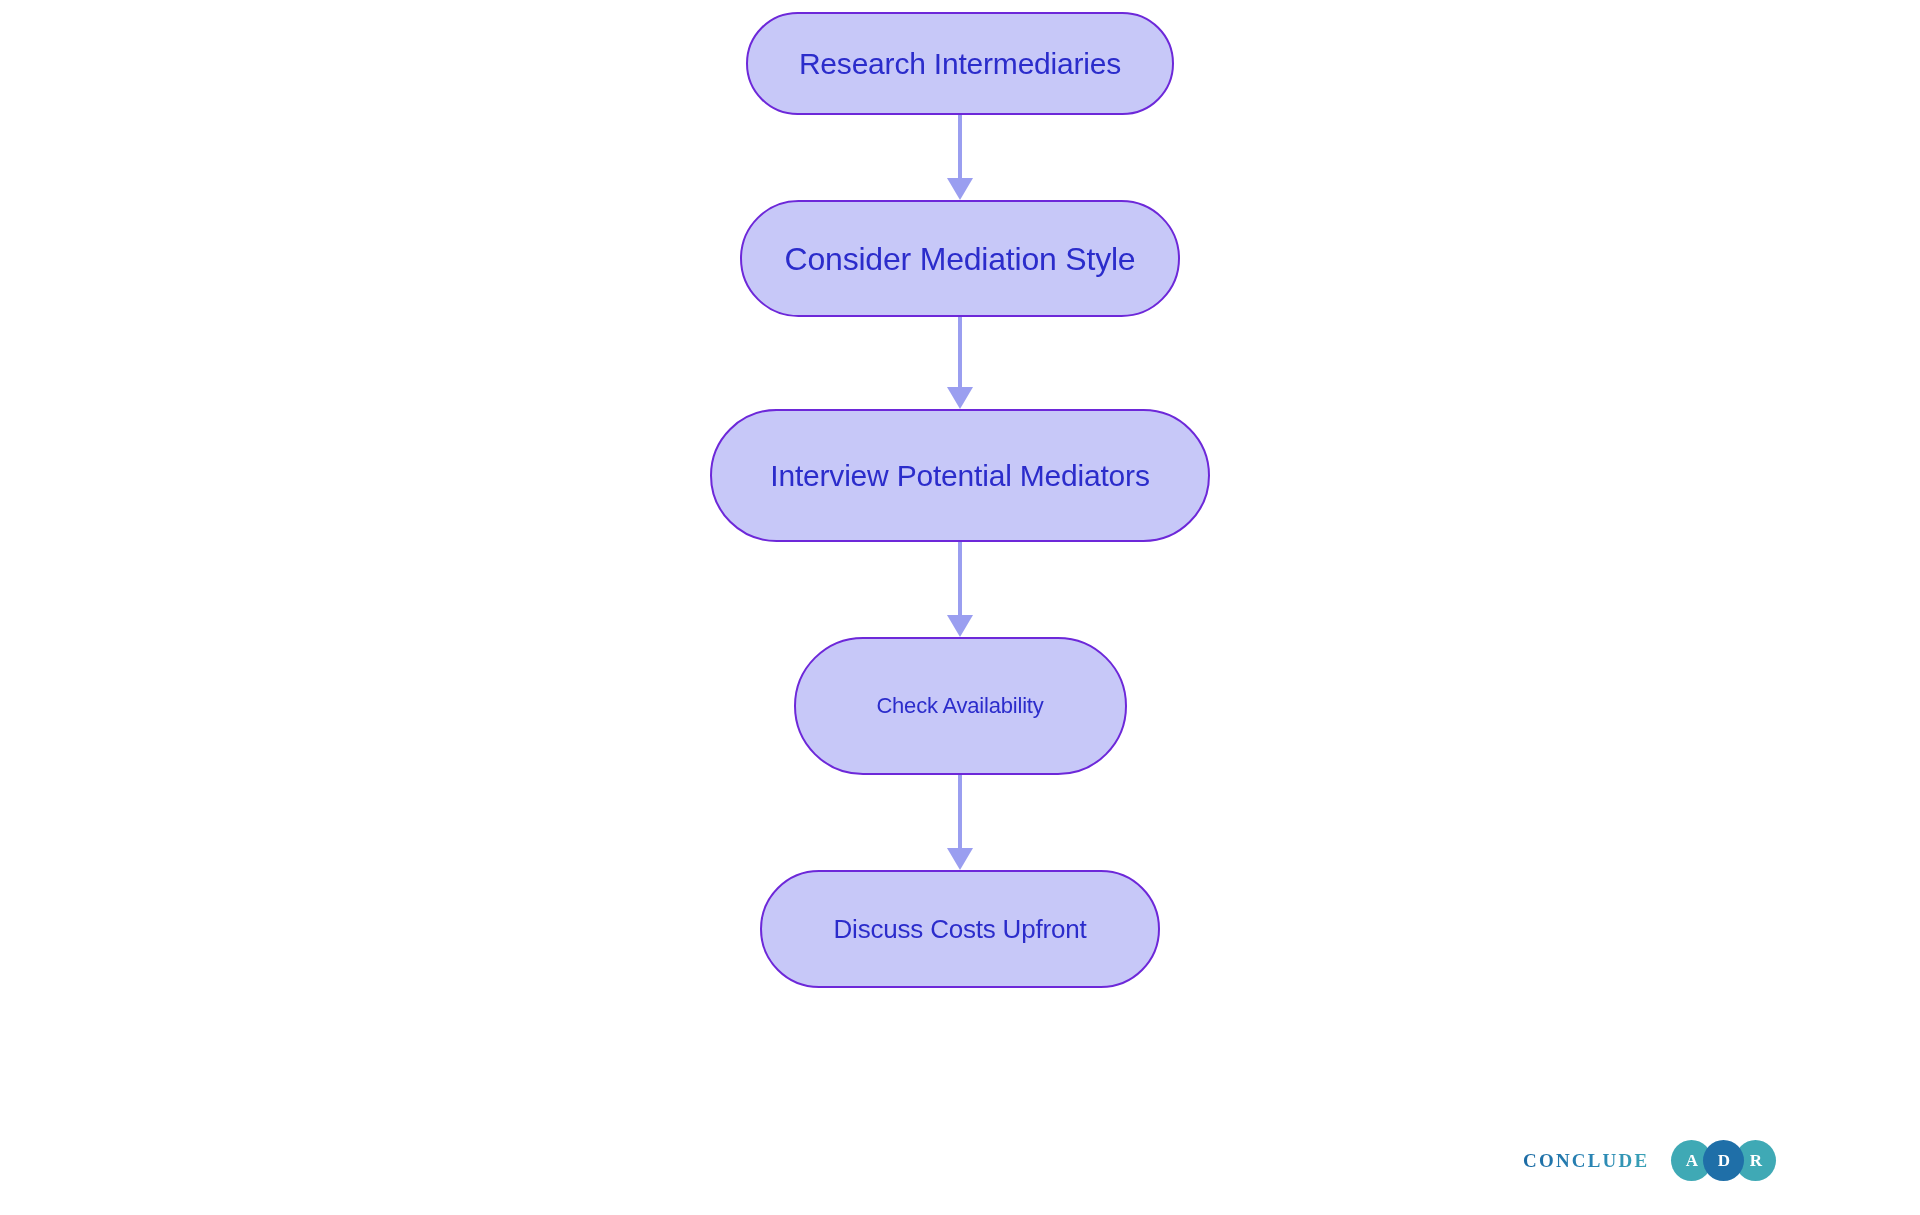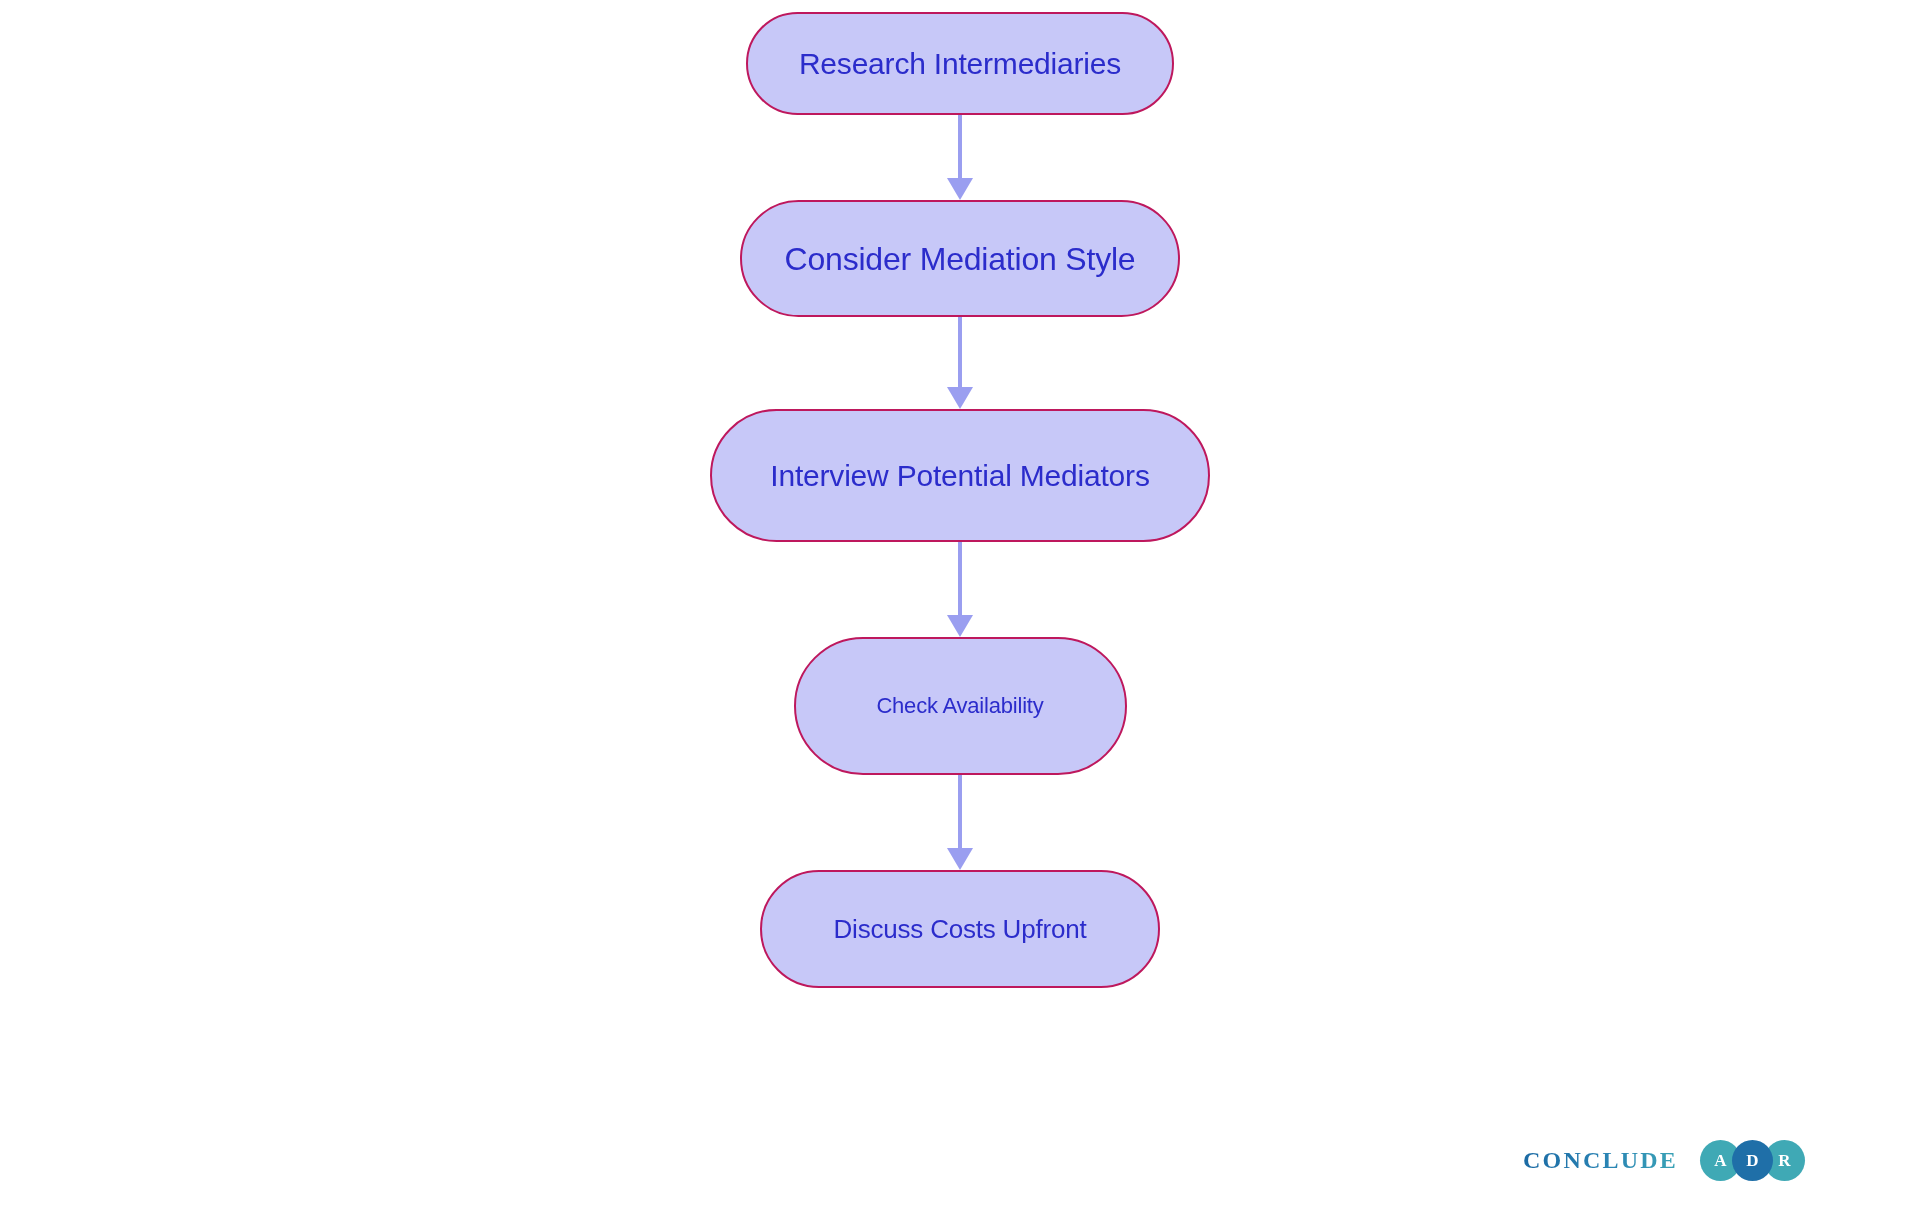--- a/index.html
+++ b/index.html
@@ -31,21 +31,21 @@
     width: 1920px;
     display: flex;
     flex-direction: column;
     align-items: center;
   }
 
   .node {
     position: relative;
     box-sizing: border-box;
     background: #c7c8f8;
-    border: 2px solid #be185d;
+    border: 2px solid #6d28d9;
     border-radius: 9999px;
     display: flex;
     align-items: center;
     justify-content: center;
     color: #2b2ccb;
     font-family: "Liberation Sans", sans-serif;
     font-weight: 400;
     letter-spacing: -0.2px;
     white-space: nowrap;
   }
@@ -80,21 +80,21 @@
 
   
   #brand-logo {
     position: absolute;
     display: flex;
     align-items: center;
   }
   .logo-wordmark {
     font-family: "Liberation Serif", serif;
     font-weight: 700;
-    font-size: 24px;
+    font-size: 19px;
     letter-spacing: 2.2px;
     background: linear-gradient(90deg, #1b6aa4 0%, #2a84b4 55%, #3aa3b6 100%);
     -webkit-background-clip: text;
     background-clip: text;
     color: transparent;
     -webkit-text-fill-color: transparent;
     white-space: nowrap;
   }
   .logo-circles {
     display: flex;

